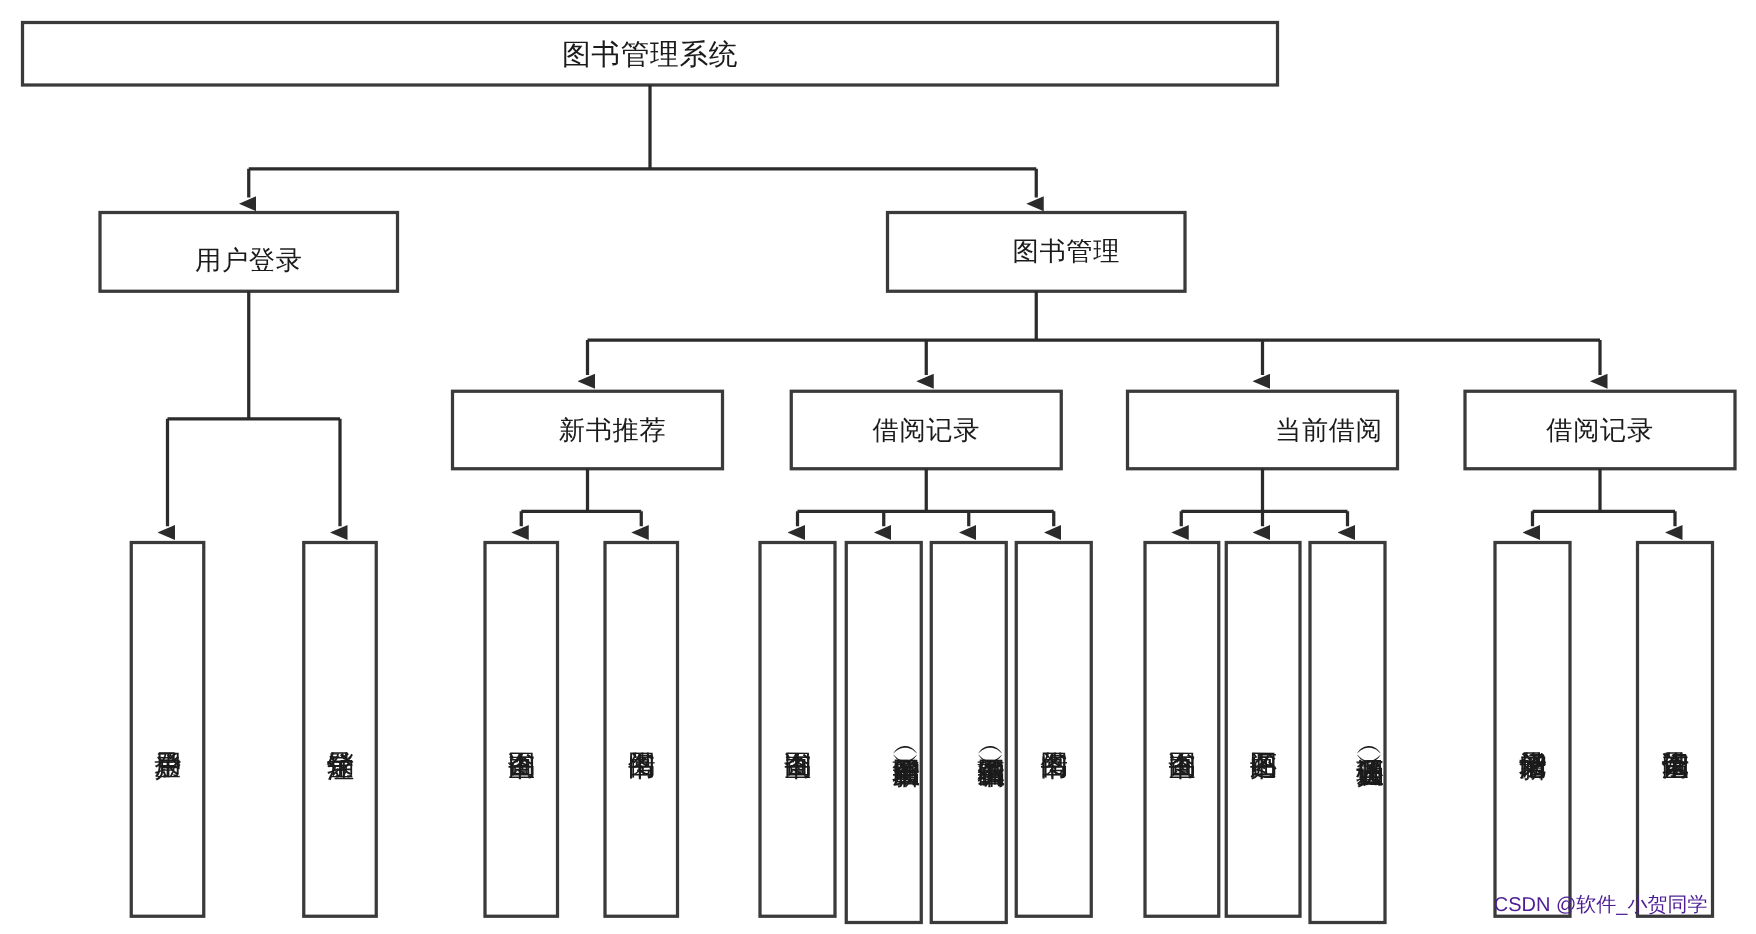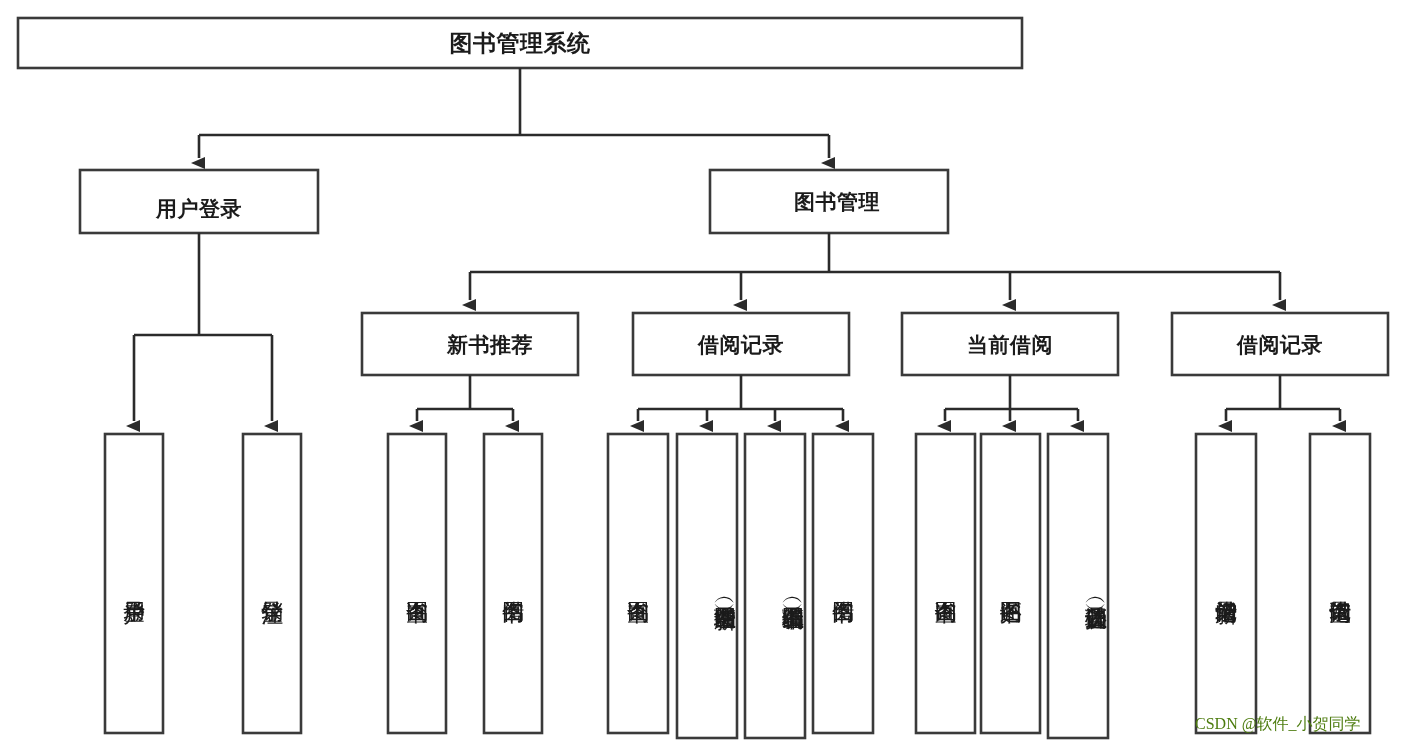--- a/index.html
+++ b/index.html
@@ -51,21 +51,20 @@
     display: flex;
     align-items: center;
     justify-content: center;
     color: #1b1b1b;
     font-family: "Liberation Sans", "DejaVu Sans", sans-serif;
     font-size: 21px;
     line-height: 1.0;
     letter-spacing: 0.5px;
     white-space: nowrap;
     pointer-events: none;
-    font-weight: bold;
   }
   .leaf-label {
     position: absolute;
     display: flex;
     justify-content: center;
     color: #1b1b1b;
     font-family: "Liberation Sans", "DejaVu Sans", sans-serif;
     font-size: 22px;
     line-height: 1.12;
     writing-mode: vertical-rl;
@@ -73,22 +72,22 @@
     white-space: nowrap;
     pointer-events: none;
   }
   .leaf-label.align-middle { align-items: center; }
   .leaf-label.align-start  { align-items: flex-start; }
   .watermark {
     position: absolute;
     left: 1195px;
     top: 714px;
     font-size: 16px;
-    color: #4d7c0f;
-    font-family: Liberation Serif, serif;
+    color: #4c1d95;
+    font-family: Liberation Sans, sans-serif;
     white-space: nowrap;
     pointer-events: none;
   }
 </style>
 </head>
 <body>
 
 <div id="diagram-root">
 
   <svg id="diagram-svg" viewBox="0 0 1405 747">
@@ -162,25 +161,25 @@
 
     <path class="connector" d="M1280,375 L1280,409"></path>
     <path class="connector" d="M1226,409 L1340,409"></path>
     <path class="connector" d="M1226,409 L1226,421" marker-end="url(#arrow)"></path>
     <path class="connector" d="M1340,409 L1340,421" marker-end="url(#arrow)"></path>
   </svg>
 
   <div class="node-label" style="left:18px; top:18px; width:1004px; height:50px; font-size:23px;">图书管理系统</div>
 
   <div class="node-label" style="left:80px; top:170px; width:238px; height:76px;">用户登录</div>
-  <div class="node-label" style="left:726px; top:170px; width:222px; height:63px;">图书管理</div>
+  <div class="node-label" style="left:742px; top:170px; width:222px; height:63px;">图书管理</div>
 
   <div class="node-label" style="left:362px; top:313px; width:216px; height:62px;margin-left:20px;">新书推荐</div>
   <div class="node-label" style="left:633px; top:313px; width:216px; height:62px;">借阅记录</div>
-  <div class="node-label" style="left:902px; top:313px; width:216px; height:62px;">当前借阅</div>
+  <div class="node-label" style="left:955px; top:313px; width:216px; height:62px;">当前借阅</div>
   <div class="node-label" style="left:1172px; top:313px; width:216px; height:62px;">借阅记录</div>
 
   <div class="leaf-label align-middle" style="left:105px; top:434px; width:58px; height:299px;">用户登录</div>
   <div class="leaf-label align-middle" style="left:243px; top:434px; width:58px; height:299px;">注销登录</div>
 
   <div class="leaf-label align-middle" style="left:388px; top:434px; width:58px; height:299px;">查询图书</div>
   <div class="leaf-label align-middle" style="left:484px; top:434px; width:58px; height:299px;">借阅图书</div>
 
   <div class="leaf-label align-middle" style="left:608px; top:434px; width:60px; height:299px;">查询图书</div>
   <div class="leaf-label align-start" style="left:677px; top:441px; width:60px; height:297px;">新增图书（管理员）</div>

